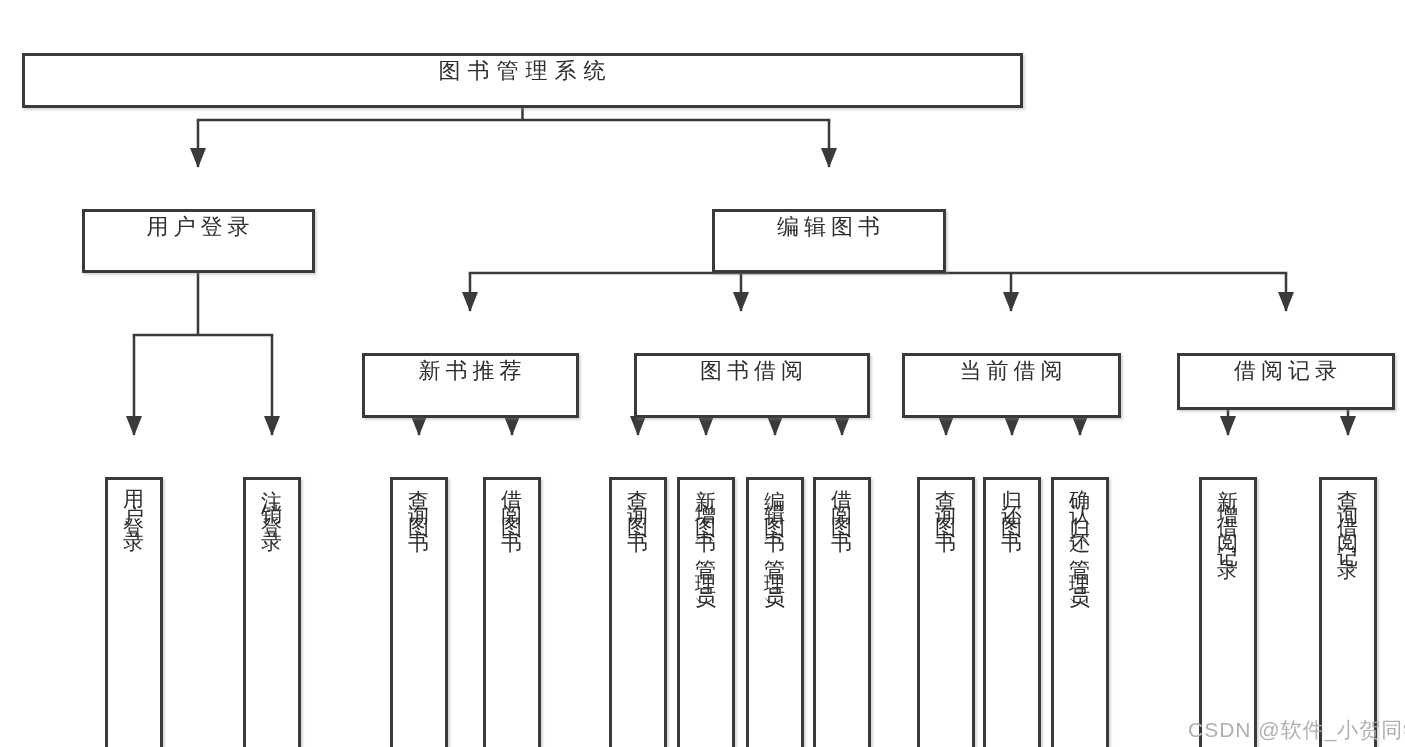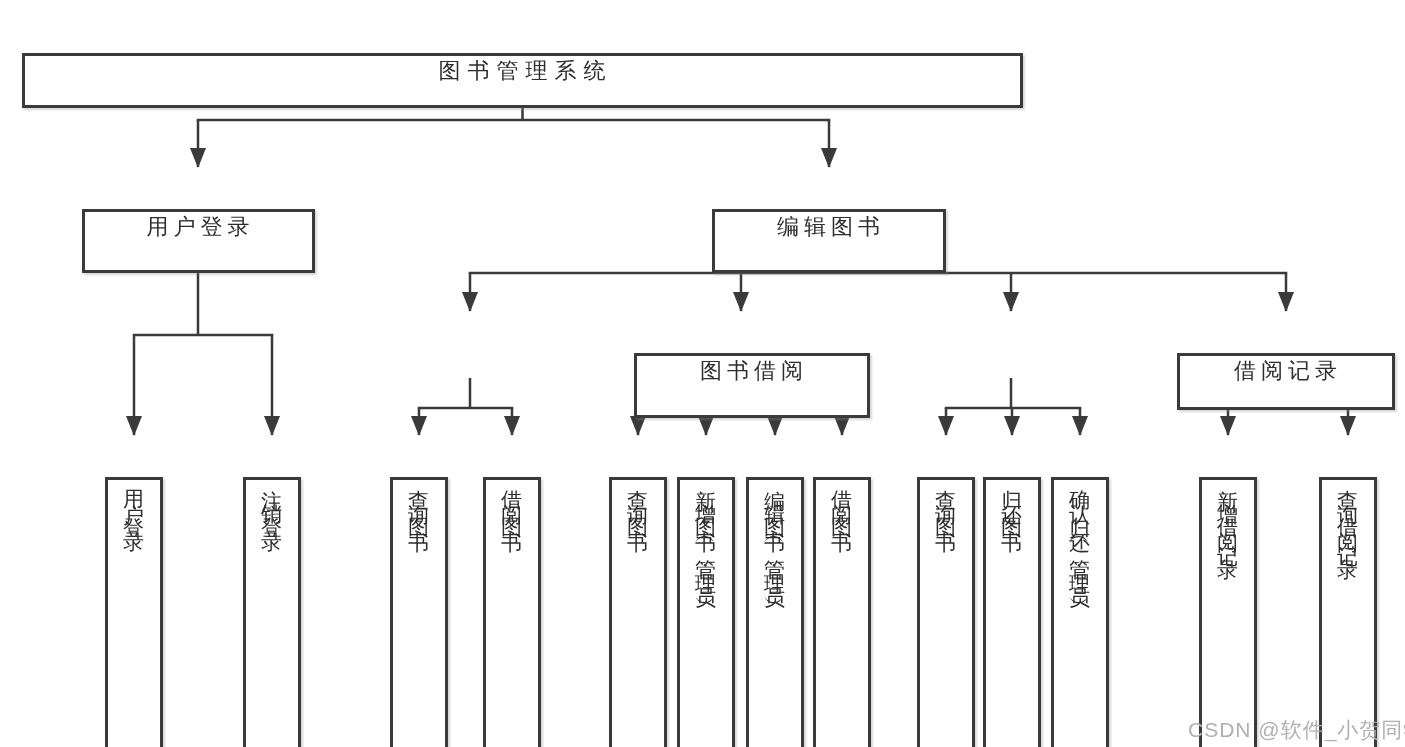--- a/index.html
+++ b/index.html
@@ -119,22 +119,28 @@
     <span class="hlabel root">图书管理系统</span>
   </div>
 
   <div class="box" style="left:82px;top:169px;width:233px;height:64px">
     <span class="hlabel">用户登录</span>
   </div>
   <div class="box" style="left:712px;top:169px;width:234px;height:64px">
     <span class="hlabel">编辑图书</span>
   </div>
 
+  <div class="box" style="left:362px;top:313px;width:217px;height:65px">
+    <span class="hlabel">新书推荐</span>
+  </div>
   <div class="box" style="left:634px;top:313px;width:236px;height:65px">
     <span class="hlabel">图书借阅</span>
+  </div>
+  <div class="box" style="left:902px;top:313px;width:219px;height:65px">
+    <span class="hlabel">当前借阅</span>
   </div>
   <div class="box" style="left:1177px;top:313px;width:218px;height:57px">
     <span class="hlabel">借阅记录</span>
   </div>
 
   <div class="box leaf" style="left:105px">
     <span class="vlabel">用户登录</span>
   </div>
   <div class="box leaf" style="left:243px">
     <span class="vlabel">注销登录</span>

